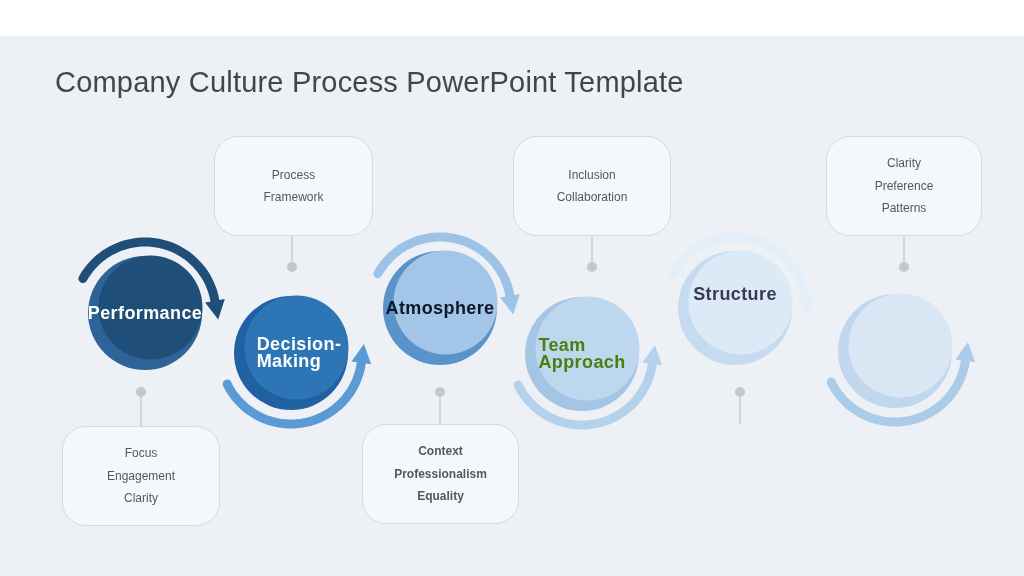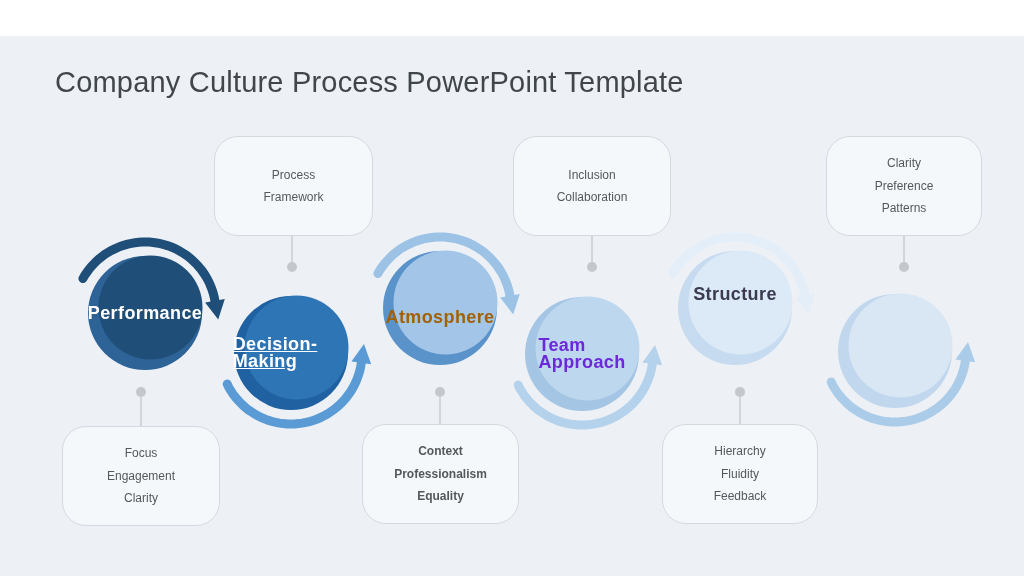--- a/index.html
+++ b/index.html
@@ -66,28 +66,28 @@
       <circle cx="740.5" cy="266.5" r="52" fill="#dce9f6"></circle>
       <path d="M831.2 346.1 L832.9 349.5 L834.8 352.7 L836.9 355.9 L839.2 358.9 L841.6 361.8 L844.1 364.5 L846.8 367.2 L849.7 369.7 L852.6 372.0 L855.7 374.1 L858.9 376.1 L862.2 378.0 L865.6 379.6 L869.1 381.1 L872.6 382.4 L876.2 383.5 L879.9 384.4 L883.6 385.1 L887.3 385.6 L891.1 385.9 L894.8 386.0 L898.6 385.9 L902.4 385.6 L906.1 385.1 L909.8 384.4 L913.5 383.6 L917.1 382.5 L920.6 381.2 L924.1 379.8 L927.5 378.1 L930.8 376.3 L934.0 374.3 L937.1 372.2 L940.1 369.9 L942.9 367.4 L945.6 364.8 L948.2 362.0 L950.6 359.1 L952.9 356.1 L955.0 353.0 L956.9 349.7 L958.7 346.4 L960.3 343.0 L961.6 339.5 L962.9 335.9 L963.9 332.3 L964.7 328.6 L965.3 324.9" fill="none" stroke="#abcce9" stroke-width="9" stroke-linecap="round"></path>
       <path d="M 968.0 306.1 L 975.2 326.3 L 955.4 323.5 Z" fill="#abcce9"></path>
       <circle cx="895" cy="315" r="57" fill="#c0d7ee"></circle>
       <circle cx="900.5" cy="309.5" r="52" fill="#d9e6f4"></circle>
     </svg>
   <div class="layer" id="labels-layer">
       <div class="unit-label" style="left: 145px; top: 277px; color: rgb(255, 255, 255);">
         <div>Performance</div>
       </div>
-      <div class="unit-label" style="left: 275px; top: 317px; color: rgb(255, 255, 255); text-decoration: underline;">
+      <div class="unit-label" style="left: 299px; top: 317px; color: rgb(255, 255, 255);">
         <div>Decision-</div>
         <div>Making</div>
       </div>
-      <div class="unit-label" style="left: 440px; top: 281px; color: #a16207;">
+      <div class="unit-label" style="left: 440px; top: 272px; color: #0f172a;">
         <div>Atmosphere</div>
       </div>
-      <div class="unit-label" style="left: 582px; top: 318px; color: #6d28d9;">
+      <div class="unit-label" style="left: 582px; top: 318px; color: #4d7c0f;">
         <div>Team</div>
         <div>Approach</div>
       </div>
       <div class="unit-label" style="left: 735px; top: 258px; color: rgb(58, 58, 80);">
         <div>Structure</div>
       </div>
     </div>
   <div class="layer" id="callouts-layer">
       <div class="callout" style="left: 214px; top: 100px; width: 159px; height: 100px;">
         <div class="callout-line">Process</div>
@@ -105,19 +105,14 @@
       <div class="callout" style="left: 62px; top: 390px; width: 158px; height: 100px; justify-content: center;">
         <div class="callout-line">Focus</div>
         <div class="callout-line">Engagement</div>
         <div class="callout-line">Clarity</div>
       </div>
       <div class="callout" style="left: 362px; top: 388px; width: 157px; height: 100px; font-weight: bold;">
         <div class="callout-line">Context</div>
         <div class="callout-line">Professionalism</div>
         <div class="callout-line">Equality</div>
       </div>
-      <div class="callout" style="left: 662px; top: 388px; width: 156px; height: 100px;">
-        <div class="callout-line">Hierarchy</div>
-        <div class="callout-line">Fluidity</div>
-        <div class="callout-line">Feedback</div>
-      </div>
     </div>
 </div>
 
 </body></html>

